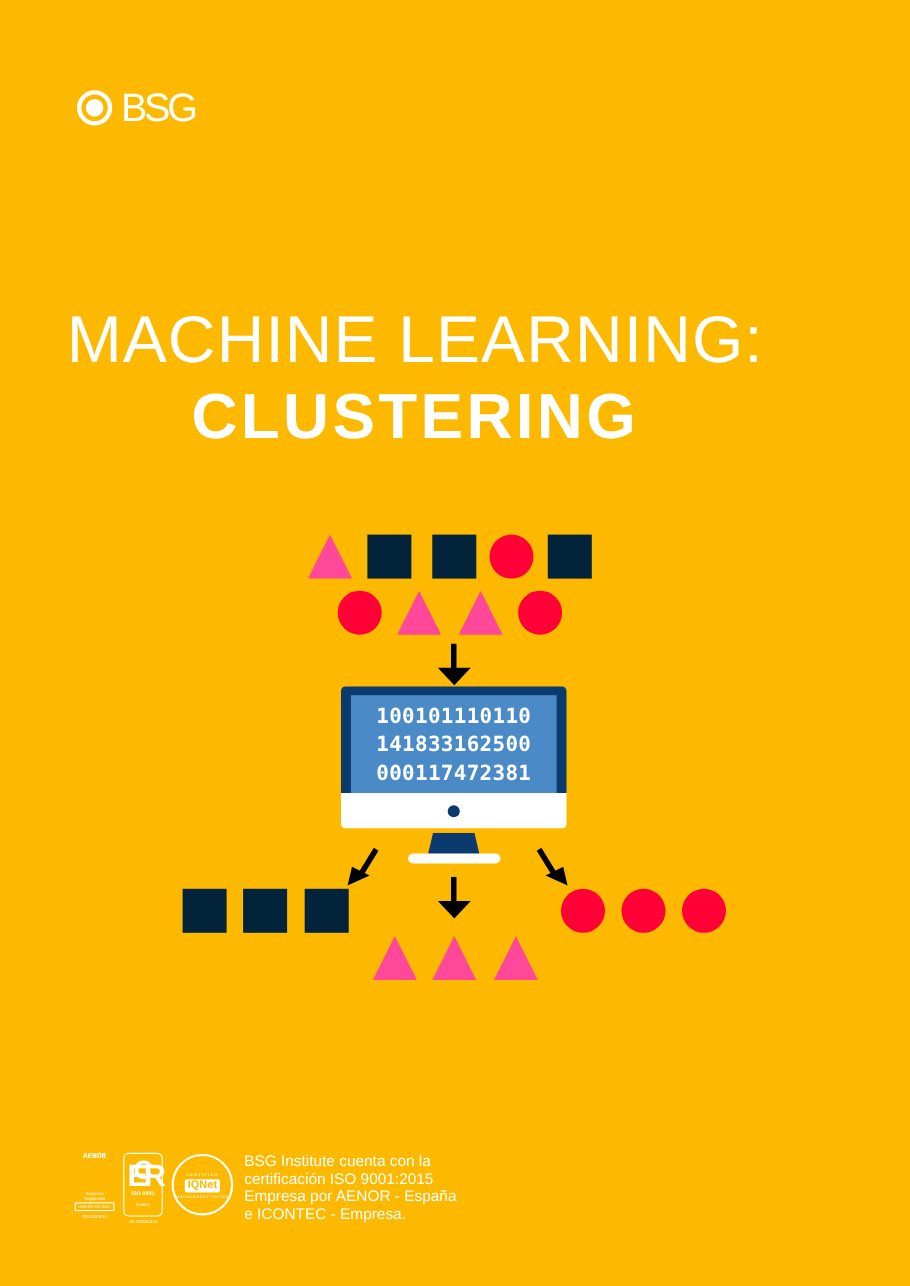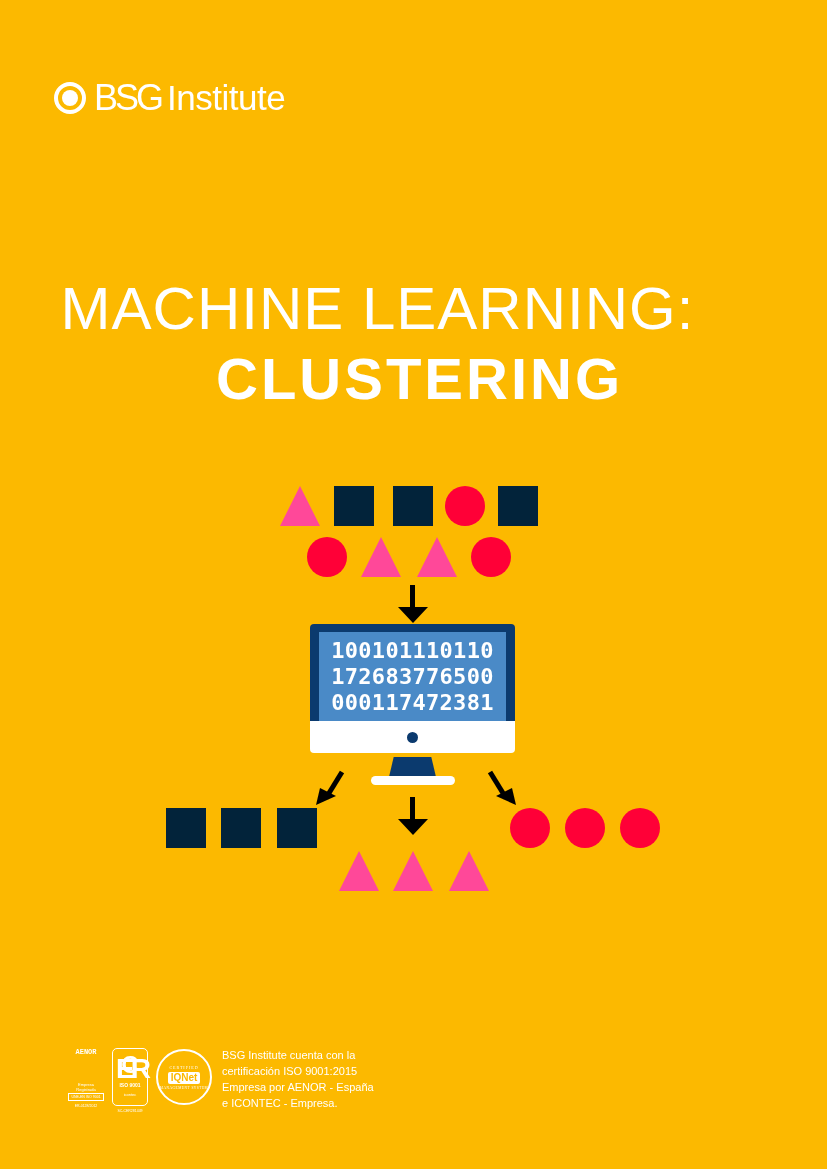--- a/index.html
+++ b/index.html
@@ -5,38 +5,38 @@
     html, body { margin: 0; padding: 0; }
     body {
       width: 827px; height: 1169px;
       background: #FCB900;
       position: relative;
       overflow: hidden;
       font-family: "Liberation Sans", sans-serif;
       color: #ffffff;
     }
     .logo {
-      position: absolute; left: 54px; top: 78px;
+      position: absolute; left: 70px; top: 78px;
       display: flex; align-items: center;
     }
     .logo-ring {
       width: 32px; height: 32px; border-radius: 50%;
       border: 4px solid #fff; box-sizing: border-box;
       display: flex; align-items: center; justify-content: center;
       margin-right: 8px;
     }
     .logo-ring .dot { width: 16px; height: 16px; border-radius: 50%; background: #fff; }
     .logo-bsg { font-size: 36px; letter-spacing: -3px; font-weight: 400; margin-right: 6px; line-height: 40px; }
     .logo-inst { font-size: 35px; letter-spacing: -0.5px; line-height: 40px; }
 
     .title {
       position: absolute; left: 0; width: 755px; text-align: center;
     }
     .title-1 { top: 278px; font-size: 60px; font-weight: 400; letter-spacing: 1px; line-height: 62px; }
-    .title-2 { top: 348px; font-size: 58px; font-weight: 700; letter-spacing: 3px; line-height: 62px; margin-left: 42px; }
+    .title-2 { top: 348px; font-size: 58px; font-weight: 700; letter-spacing: 3px; line-height: 62px; }
 
     .shape { position: absolute; }
     .sq { width: 40px; height: 40px; background: #02233A; }
     .ci { width: 40px; height: 40px; border-radius: 50%; background: #FF0037; }
     .tr {
       width: 0; height: 0;
       border-left: 20px solid transparent;
       border-right: 20px solid transparent;
       border-bottom: 40px solid #FF4899;
     }
@@ -45,21 +45,21 @@
 
     .monitor { position: absolute; left: 310px; top: 624px; width: 205px; }
     .screen {
       background: #0B3A6E; border-radius: 4px 4px 0 0;
       padding: 8px 9px 0 9px; height: 97px; box-sizing: border-box;
     }
     .screen-inner {
       background: #4A8AC7; height: 89px;
       display: flex; flex-direction: column; justify-content: center; align-items: center;
       font-family: "DejaVu Sans Mono", monospace; font-weight: 700;
-      font-size: 22px; line-height: 26px; letter-spacing: 0.3px; color: #fff;
+      font-size: 19px; line-height: 26px; letter-spacing: 0.3px; color: #fff;
     }
     .bezel {
       background: #fff; height: 32px; border-radius: 0 0 4px 4px;
       display: flex; align-items: center; justify-content: center;
     }
     .bezel .cam { width: 11px; height: 11px; border-radius: 50%; background: #0B3A6E; }
     .stand {
       position: absolute; left: 79px; top: 133px; width: 47px; height: 20px;
       background: #0B3A6E; clip-path: polygon(10% 0, 90% 0, 100% 100%, 0 100%);
     }
@@ -89,31 +89,30 @@
       width: 56px; height: 56px; border-radius: 50%; border: 2px solid #fff; box-sizing: border-box;
       display: flex; flex-direction: column; align-items: center; justify-content: center; margin-top: 1px;
       margin-right: 10px;
     }
     .iqnet .cert { font-size: 4px; letter-spacing: 1px; font-family: "Liberation Serif", serif; }
     .iqnet .name {
       background: #fff; color: #FCB900; font-weight: 700; font-size: 10px;
       padding: 0 3px; border-radius: 2px; margin: 2px 4px; line-height: 12px;
     }
     .iqnet .ms { font-size: 3.5px; letter-spacing: 0.5px; font-family: "Liberation Serif", serif; }
-    .cert-text { font-size: 11px; line-height: 16px; margin-top: -1px; }
+    .cert-text { font-size: 14px; line-height: 16px; margin-top: -1px; }
   </style>
 </head>
 <body>
 
 <div class="logo">
   <div class="logo-ring">
       <div class="dot"></div>
     </div>
   <span class="logo-bsg">BSG</span>
-  <span class="logo-inst">Institute</span>
 </div>
 
 <div class="title title-1">MACHINE LEARNING:</div>
 <div class="title title-2">CLUSTERING</div>
 
 <div class="shape tr" style="left:280px; top:486px;"></div>
 <div class="shape sq" style="left:334px; top:486px;"></div>
 <div class="shape sq" style="left:393px; top:486px;"></div>
 <div class="shape ci" style="left:445px; top:486px;"></div>
 <div class="shape sq" style="left:498px; top:486px;"></div>
@@ -125,21 +124,21 @@
 
 <svg class="arrow" style="left:396px; top:585px;" width="34" height="40" viewBox="0 0 34 40">
   <rect x="14" y="0" width="5" height="24" fill="#000"></rect>
   <polygon points="2,22 32,22 17,38" fill="#000"></polygon>
 </svg>
 
 <div class="monitor">
   <div class="screen">
     <div class="screen-inner">
       <div>100101110110</div>
-      <div>172683776500</div>
+      <div>141833162500</div>
       <div>000117472381</div>
     </div>
   </div>
   <div class="bezel">
     <div class="cam"></div>
   </div>
   <div class="stand"></div>
   <div class="base"></div>
 </div>
 

